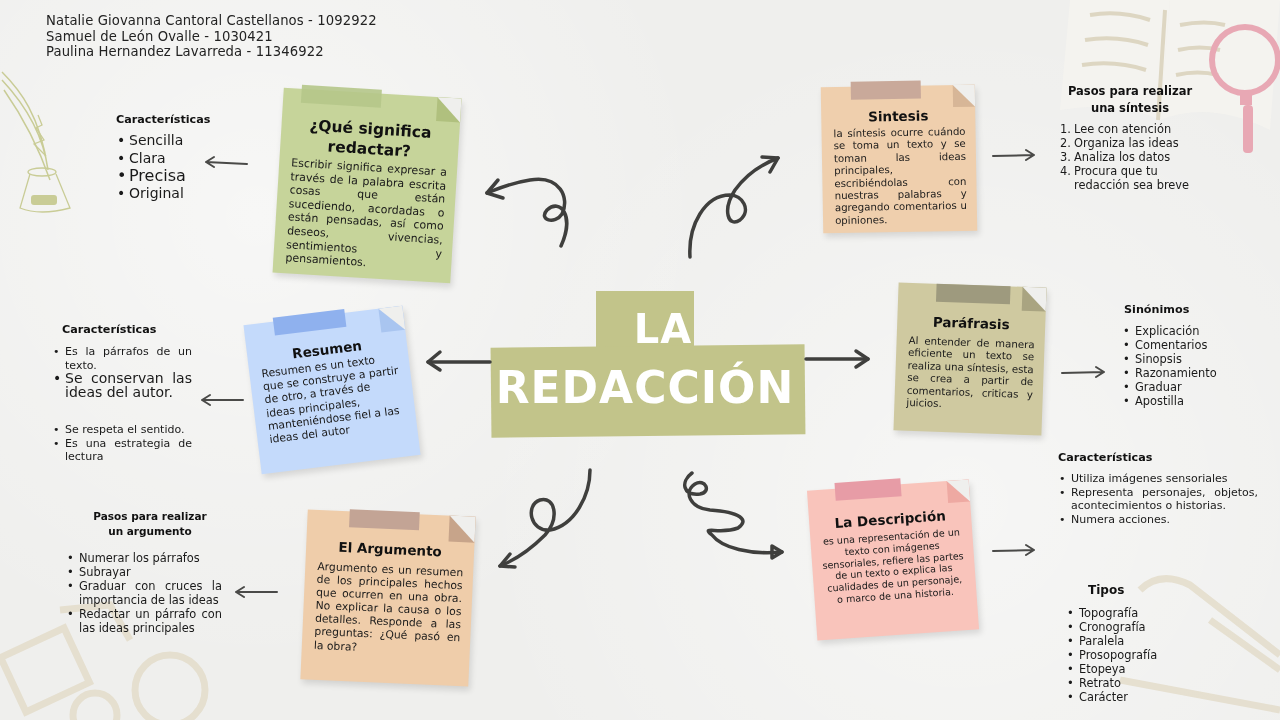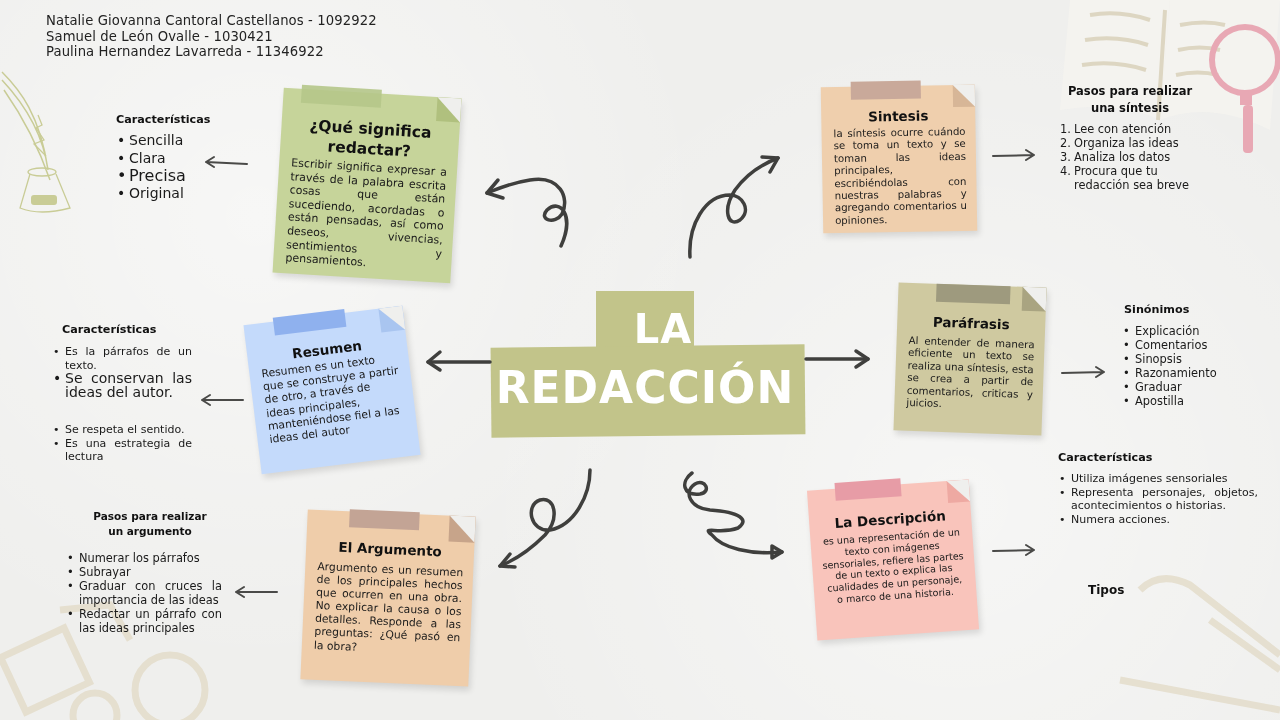--- a/index.html
+++ b/index.html
@@ -239,20 +239,29 @@
   <h4 style="margin-bottom:8px;">Características</h4>
   <ul>
     <li style="font-size:11px;line-height:13.5px;">Utiliza imágenes sensoriales</li>
     <li style="font-size:11px;line-height:13.5px;">Representa personajes, objetos, acontecimientos o historias.</li>
     <li style="font-size:11px;line-height:13.5px;">Numera acciones.</li>
   </ul>
 </div>
 
 <div class="side" style="left:1066px;top:583px;width:110px;">
   <h4 style="margin-left:22px;margin-bottom:9px;font-size:12px;">Tipos</h4>
+  <ul>
+    <li>Topografía</li>
+    <li>Cronografía</li>
+    <li>Paralela</li>
+    <li>Prosopografía</li>
+    <li>Etopeya</li>
+    <li>Retrato</li>
+    <li>Carácter</li>
+  </ul>
 </div>
 
 <svg class="arrow" style="left:0;top:0" width="1280" height="720" viewBox="0 0 1280 720">
   <g fill="none" stroke="#3f3f3d" stroke-width="3.5" stroke-linecap="round" stroke-linejoin="round">
 
     <path d="M561 246 C575 215, 560 198, 547 210 C538 220, 555 225, 562 214 C570 198, 560 175, 530 180 C510 183, 495 190, 487 193"></path>
     <path d="M487 193 L498 180 M487 193 L503 198"></path>
 
     <path d="M690 257 C688 225, 705 195, 730 195 C742 195, 752 210, 740 220 C728 228, 722 210, 735 190 C748 172, 765 163, 778 158"></path>
     <path d="M778 158 L762 157 M778 158 L770 172"></path>

